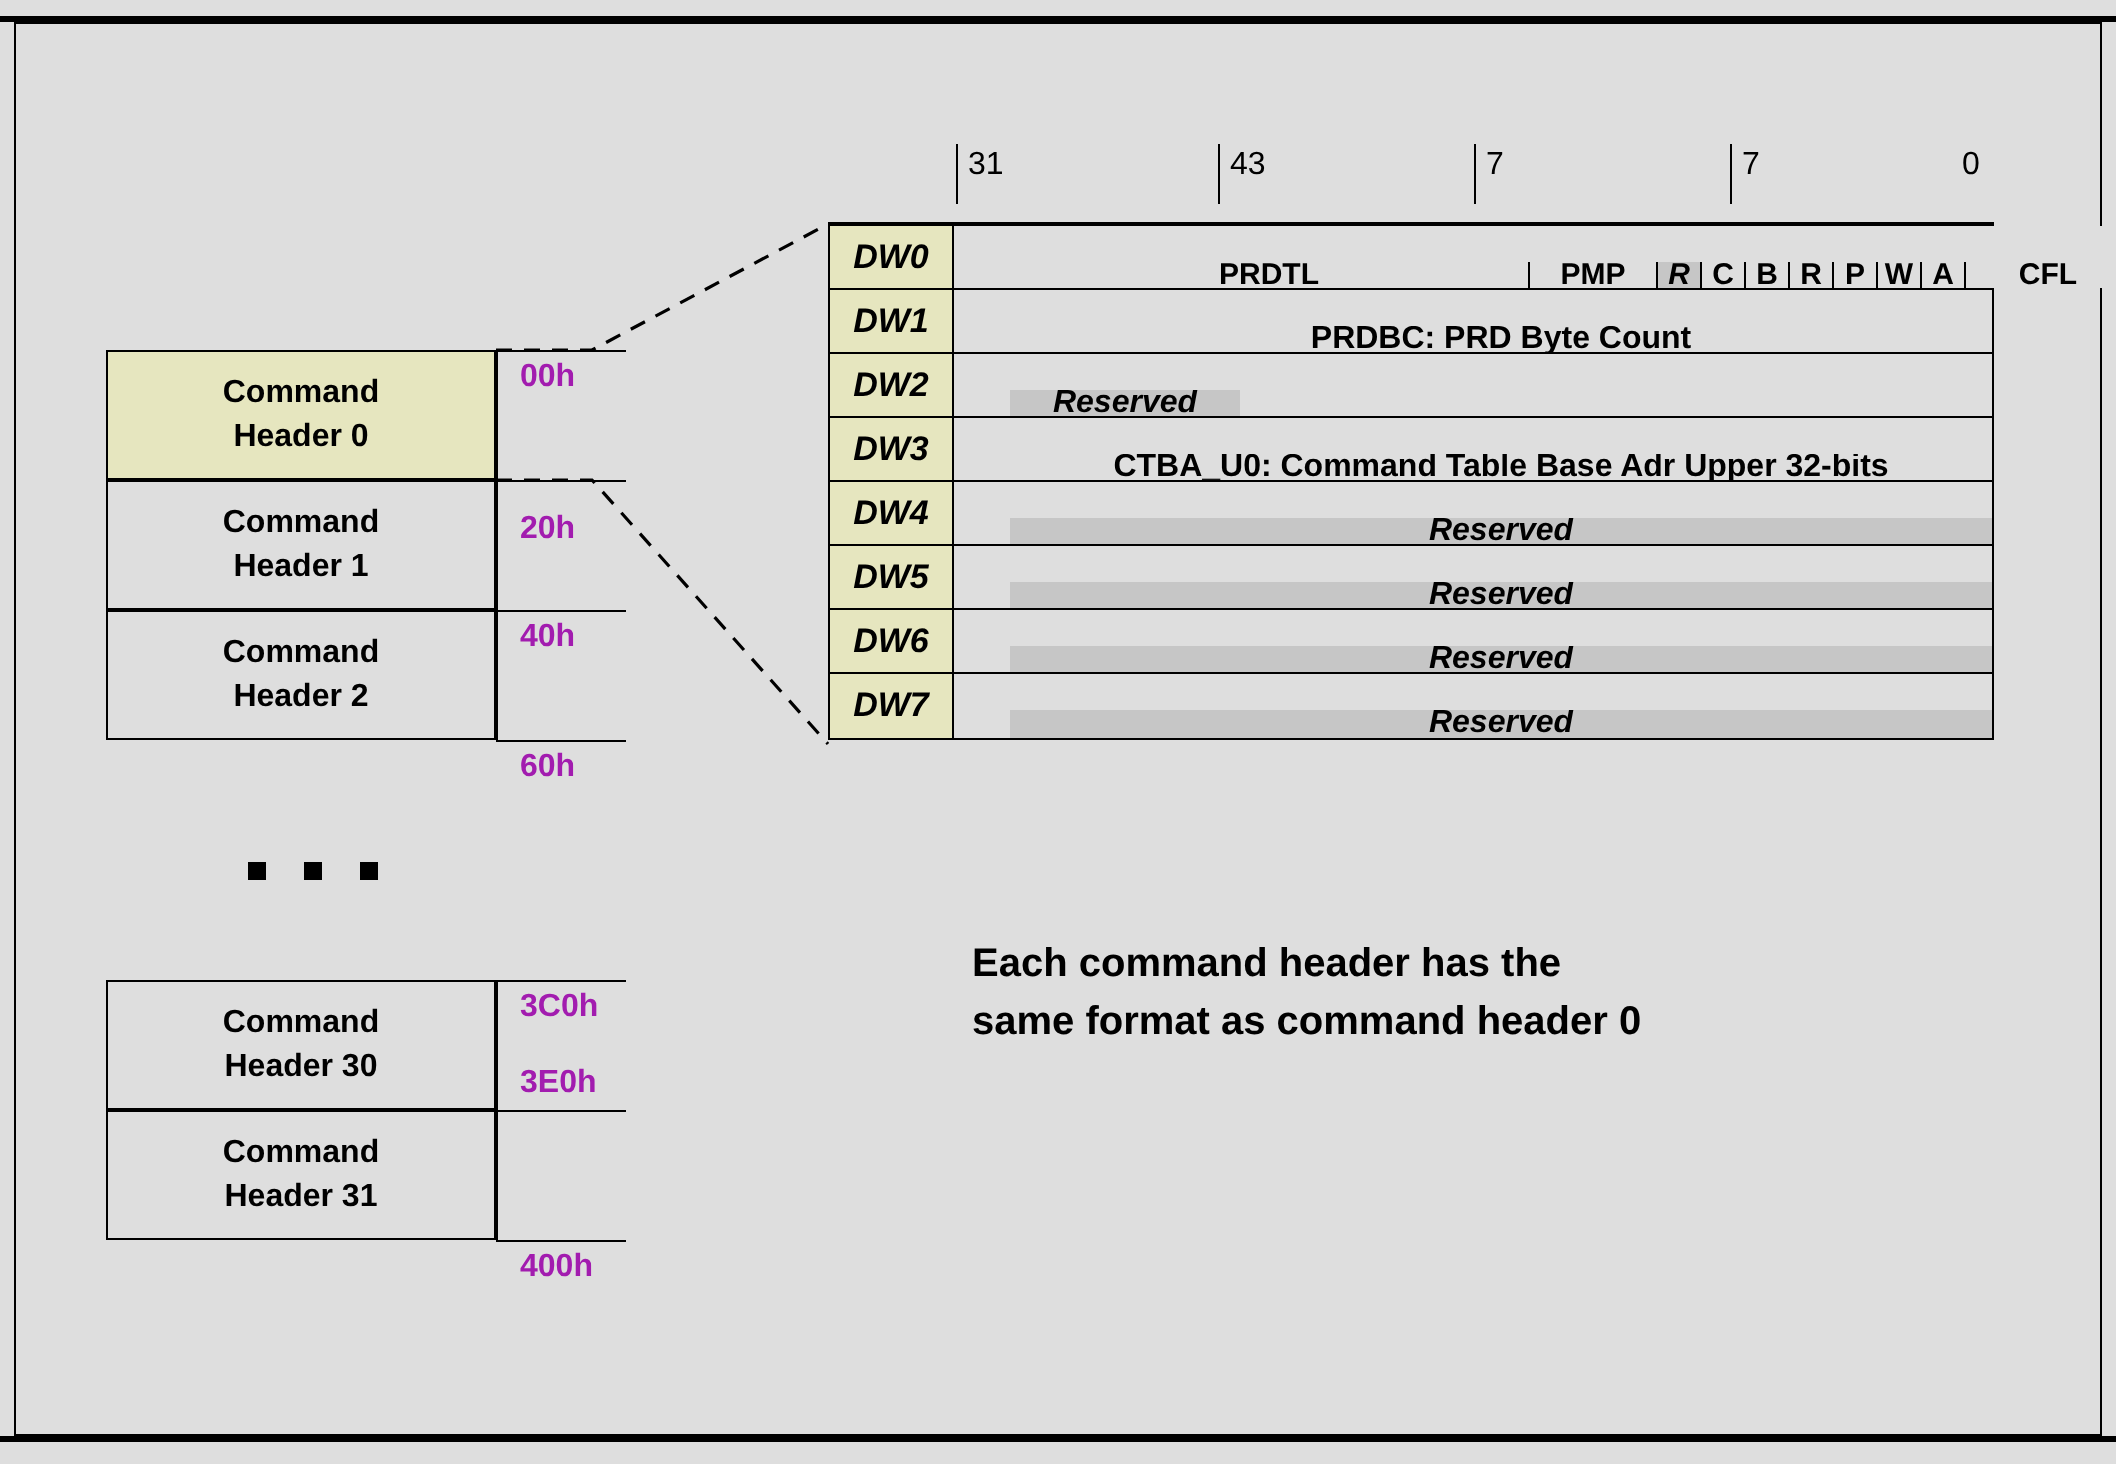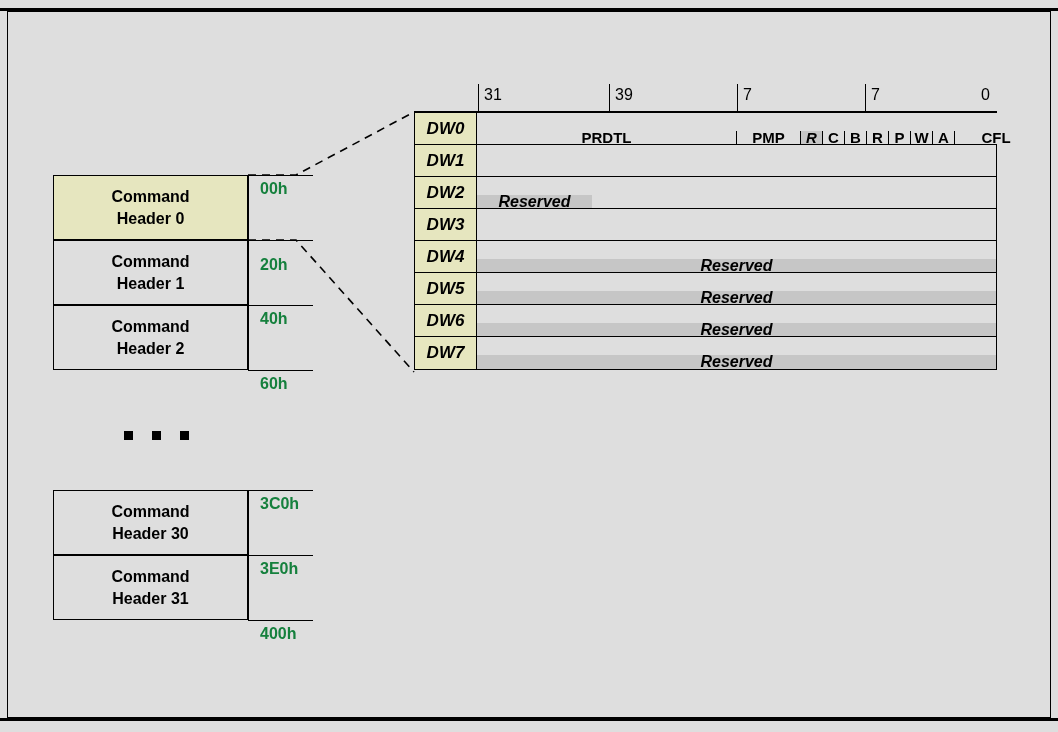--- a/index.html
+++ b/index.html
@@ -61,21 +61,21 @@
   
   .tick-line {
     position: absolute;
     height: 0;
     border-top: 1.5px solid #000000;
   }
   .offset-label {
     position: absolute;
     font-size: 16px;
     font-weight: bold;
-    color: #15803d;
+    color: #a21caf;
     white-space: nowrap;
   }
   
   .tick-rail {
     position: absolute;
     width: 0;
     border-left: 1.5px solid #000000;
   }
 
   .ellipsis-dots {
@@ -99,20 +99,21 @@
     top: 112px;
     width: 583px;
     border: 1.5px solid #000000;
     box-sizing: border-box;
   }
   .dw-row {
     display: flex;
     height: 32px;
     border-bottom: 1.5px solid #000000;
     box-sizing: border-box;
+    gap: 28px;
   }
   .dw-row:last-child { border-bottom: none; }
   .dw-name {
     width: 62px;
     flex: 0 0 62px;
     background: #e6e6bf;
     border-right: 1.5px solid #000000;
     box-sizing: border-box;
     display: flex;
     align-items: center;
@@ -147,21 +148,21 @@
     text-align: right;
   }
   .cell.gray { background: #c6c6c6; }
   .cell.italic { font-style: italic; }
   .cell.bit { font-size: 15px; }
 
   
   #bit-ruler {
     position: absolute;
     left: 476px;
-    top: 84px;
+    top: 72px;
     width: 521px;
     height: 30px;
   }
   #bit-ruler .bit-tick {
     position: absolute;
     top: 0;
     height: 30px;
     border-left: 1.5px solid #000000;
   }
   #bit-ruler .bit-num {
@@ -237,42 +238,42 @@
         <span class="ch-label">Command
 Header 30</span>
       </div>
       <div class="tick-line" style="left: 248px; top: 490px; width: 65px;"></div>
       <div class="offset-label" style="left: 260px; top: 495px;">3C0h</div>
       <div class="ch-box" style="top: 555px; height: 65px;">
         <span class="ch-label">Command
 Header 31</span>
       </div>
       <div class="tick-line" style="left: 248px; top: 555px; width: 65px;"></div>
-      <div class="offset-label" style="left: 260px; top: 560px;">3E0h</div>
+      <div class="offset-label" style="left: 260px; top: 533px;">3E0h</div>
       <div class="tick-line" style="left: 248px; top: 620px; width: 65px;"></div>
       <div class="offset-label" style="left: 260px; top: 625px;">400h</div>
       <div class="tick-rail" style="left: 248px; top: 490px; height: 130px;"></div>
     </div>
 
   <div class="ellipsis-dots">
     <span></span>
     <span></span>
     <span></span>
   </div>
 
   <svg id="leaders" viewBox="0 0 1058 732" xmlns="http://www.w3.org/2000/svg">
     <path d="M248,175 L268,175 L296,175 L414,112" fill="none" stroke="#000000" stroke-width="1.6" stroke-dasharray="8,6"></path>
     <path d="M248,240 L268,240 L296,240 L414,372" fill="none" stroke="#000000" stroke-width="1.6" stroke-dasharray="8,6"></path>
   </svg>
 
   <div id="bit-ruler">
       <div class="bit-tick" style="left: 2px;"></div>
       <div class="bit-num" style="left: 8px;">31</div>
       <div class="bit-tick" style="left: 133px;"></div>
-      <div class="bit-num" style="left: 139px;">39</div>
+      <div class="bit-num" style="left: 139px;">43</div>
       <div class="bit-tick" style="left: 261px;"></div>
       <div class="bit-num" style="left: 267px;">7</div>
       <div class="bit-tick" style="left: 389px;"></div>
       <div class="bit-num" style="left: 395px;">7</div>
       <div class="bit-num" style="left: 505px;">0</div>
     </div>
   <div class="ruler-baseline"></div>
 
   <div id="dw-table">
       <div class="dw-row">
@@ -285,29 +286,35 @@
           <div class="cell bit sep" style="flex: 0 0 22px;">B</div>
           <div class="cell bit sep" style="flex: 0 0 22px;">R</div>
           <div class="cell bit sep" style="flex: 0 0 22px;">P</div>
           <div class="cell bit sep" style="flex: 0 0 22px;">W</div>
           <div class="cell bit sep" style="flex: 0 0 22px;">A</div>
           <div class="cell bit" style="flex: 0 0 82px;">CFL</div>
         </div>
       </div>
       <div class="dw-row">
         <div class="dw-name">DW1</div>
+        <div class="dw-body">
+          <div class="cell" style="flex: 1 1 auto;">PRDBC: PRD Byte Count</div>
+        </div>
       </div>
       <div class="dw-row">
         <div class="dw-name">DW2</div>
         <div class="dw-body">
           <div class="cell reserved" style="flex: 0 0 115px;">Reserved</div>
         </div>
       </div>
       <div class="dw-row">
         <div class="dw-name">DW3</div>
+        <div class="dw-body">
+          <div class="cell" style="flex: 1 1 auto;">CTBA_U0: Command Table Base Adr Upper 32-bits</div>
+        </div>
       </div>
       <div class="dw-row">
         <div class="dw-name">DW4</div>
         <div class="dw-body">
           <div class="cell reserved" style="flex: 1 1 auto;">Reserved</div>
         </div>
       </div>
       <div class="dw-row">
         <div class="dw-name">DW5</div>
         <div class="dw-body">
@@ -321,14 +328,18 @@
         </div>
       </div>
       <div class="dw-row">
         <div class="dw-name">DW7</div>
         <div class="dw-body">
           <div class="cell reserved" style="flex: 1 1 auto;">Reserved</div>
         </div>
       </div>
     </div>
 
+  <div id="caption">
+    <div>Each command header has the</div>
+    <div>same format as command header 0</div>
+  </div>
 
 </div>
 
 </body></html>

